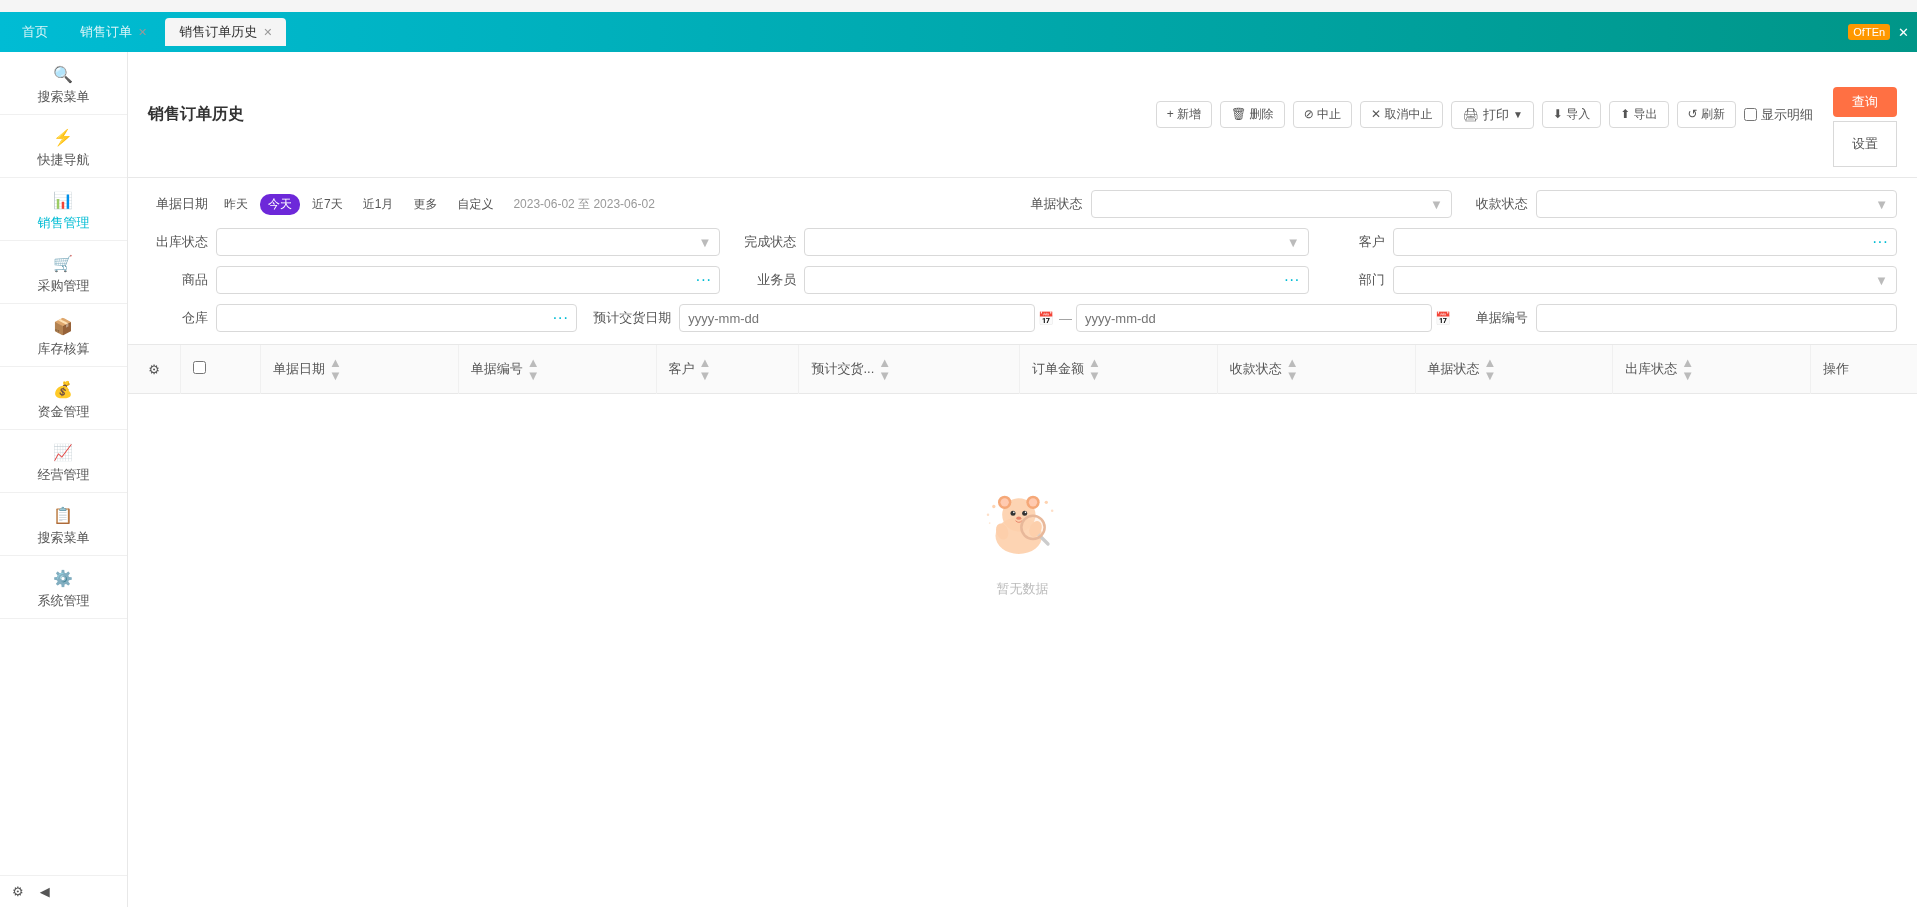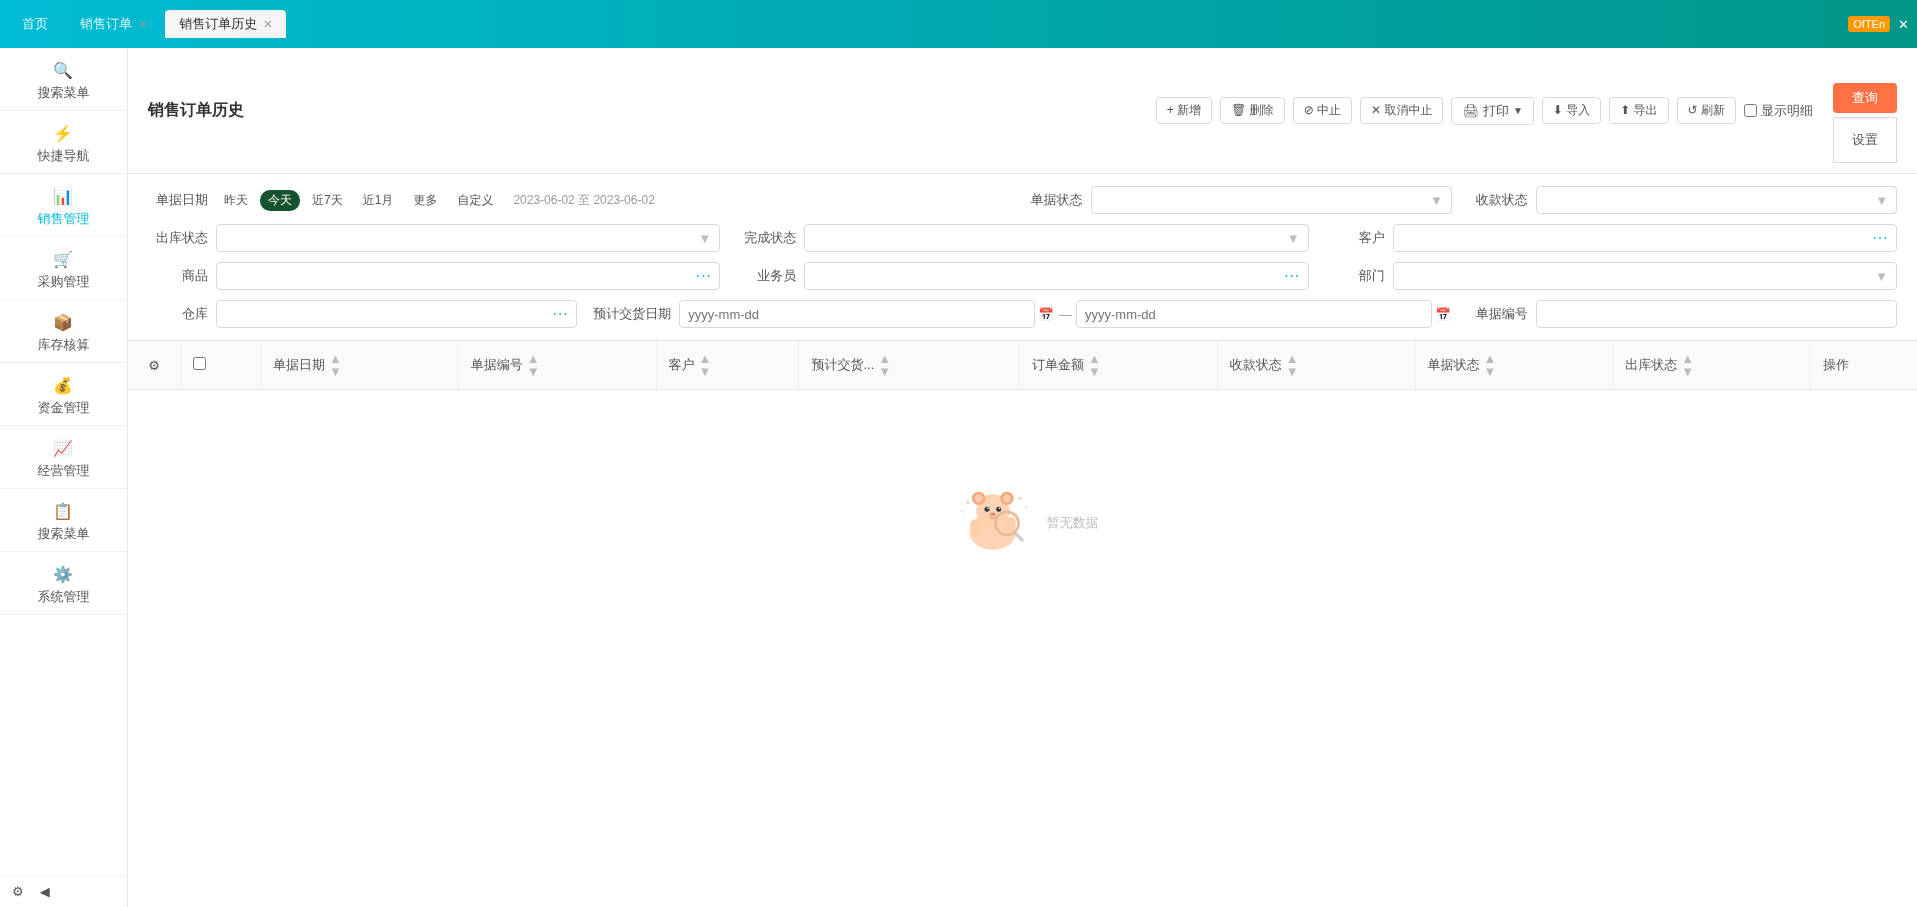--- a/index.html
+++ b/index.html
@@ -1,26 +1,27 @@
 <!DOCTYPE html>
 <html><head>
   <meta charset="utf-8">
   <style>
     * { box-sizing: border-box; margin: 0; padding: 0; font-family: 'Microsoft YaHei', sans-serif; font-size: 13px; }
     body { display: flex; flex-direction: column; height: 907px; width: 1917px; overflow: hidden; background: #f5f5f5; }
 
     
     .top-bar {
-      height: 48px;
+      height: 40px;
       background: linear-gradient(to right, #00bcd4, #009688);
       display: flex;
       align-items: center;
       padding: 0 8px;
       gap: 4px;
       flex-shrink: 0;
+      margin-top: 12px;
     }
     .top-bar-tab {
       height: 28px;
       padding: 0 14px;
       border-radius: 4px 4px 0 0;
       display: flex;
       align-items: center;
       gap: 6px;
       cursor: pointer;
       color: rgba(255,255,255,0.85);
@@ -196,21 +197,21 @@
       flex: 1;
     }
     .date-tab {
       padding: 2px 8px;
       border-radius: 3px;
       cursor: pointer;
       color: #555;
       font-size: 12px;
     }
     .date-tab.active {
-      background: #14532d;
+      background: #6d28d9;
       color: white;
       border-radius: 10px;
     }
     .date-range {
       color: #999;
       font-size: 12px;
       margin-left: 8px;
     }
     .filter-ellipsis {
       color: #00bcd4;
@@ -269,21 +270,21 @@
       white-space: nowrap;
       border-right: 1px solid #f0f0f0;
     }
     thead th:last-child { border-right: none; }
     .sort-arrows { display: inline-flex; flex-direction: column; font-size: 8px; line-height: 1; color: #bbb; }
     .th-inner { display: flex; align-items: center; gap: 4px; }
 
     
     .empty-state {
       display: flex;
-      flex-direction: row;
+      flex-direction: column;
       align-items: center;
       justify-content: center;
       padding: 80px 0;
       color: #ccc;
     }
     .empty-icon {
       width: 100px;
       height: 90px;
       margin-bottom: 16px;
     }

